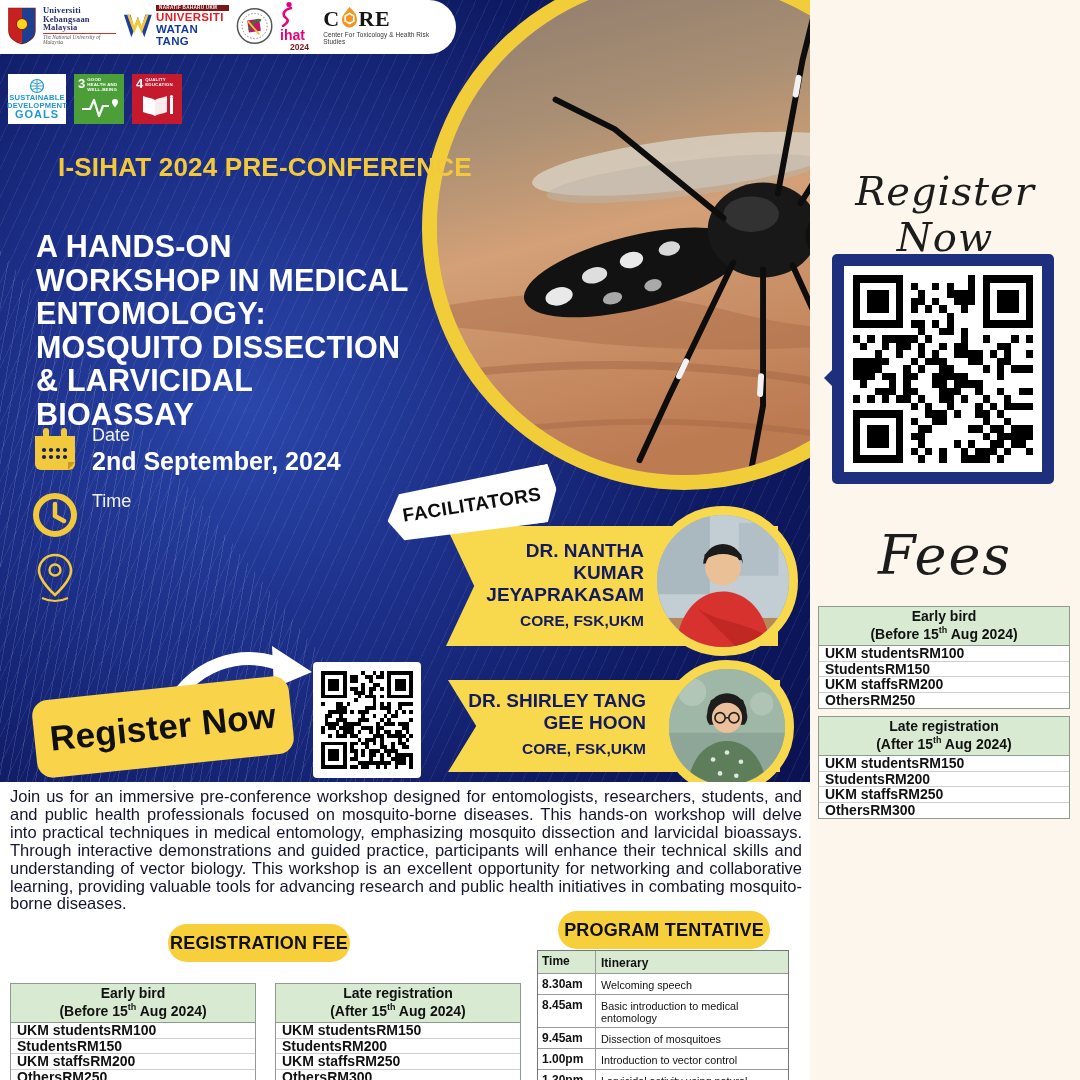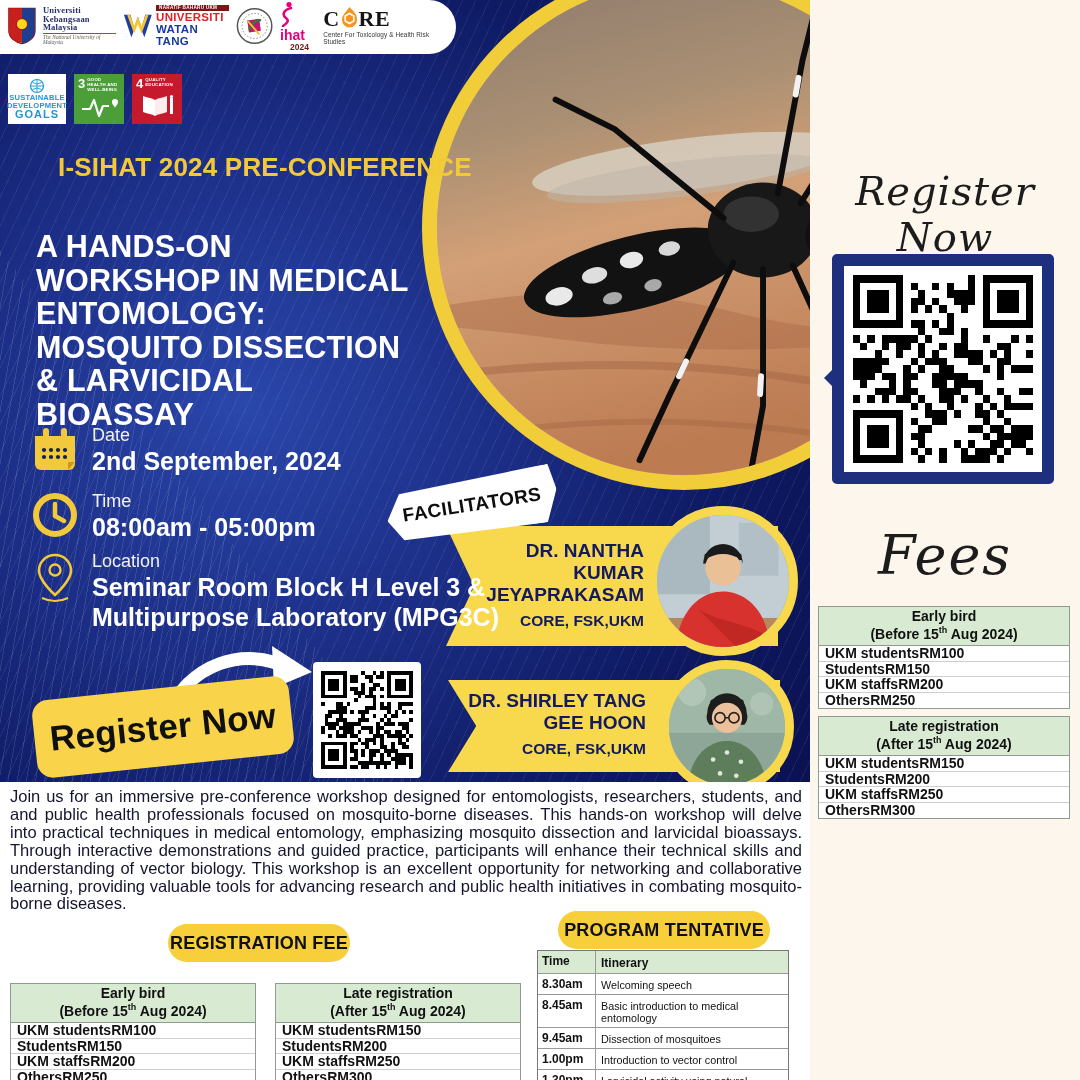--- a/index.html
+++ b/index.html
@@ -319,34 +319,29 @@
     </div>
     <div class="info info-time" style="top:490px">
       <div class="ic">
         <svg width="46" height="46" viewBox="0 0 46 46">
           <circle cx="23" cy="23" r="19" fill="none" stroke="#f2c93c" stroke-width="6"></circle>
           <path d="M23,12 V24 L32,29" stroke="#f2c93c" stroke-width="4.5" fill="none" stroke-linecap="round"></path>
         </svg>
       </div>
       <div>
         <div class="label">Time</div>
-        <div class="value">08:00am - 05:00pm</div>
       </div>
     </div>
     <div class="info info-loc" style="top:550px">
       <div class="ic">
         <svg width="46" height="52" viewBox="0 0 46 52">
           <path d="M23,3 C14,3 7,10 7,18.5 C7,29 23,43 23,43 S39,29 39,18.5 C39,10 32,3 23,3 Z" fill="none" stroke="#f2c93c" stroke-width="2.6"></path>
           <circle cx="23" cy="18" r="5.5" fill="none" stroke="#f2c93c" stroke-width="2.4"></circle>
           <path d="M10,46 q13,6 26,0" stroke="#f2c93c" stroke-width="2" fill="none"></path>
         </svg>
-      </div>
-      <div>
-        <div class="label">Location</div>
-        <div class="value">Seminar Room Block H Level 3 &amp; Multipurpose Laboratory (MPG3C)</div>
       </div>
     </div>
 
     <div class="facil-banner">
       <span>FACILITATORS</span>
     </div>
     <div class="fcard fcard1">
       <div class="ftext">
         <div class="fname">DR. NANTHA KUMAR JEYAPRAKASAM</div>
         <div class="forg">CORE, FSK,UKM</div>

